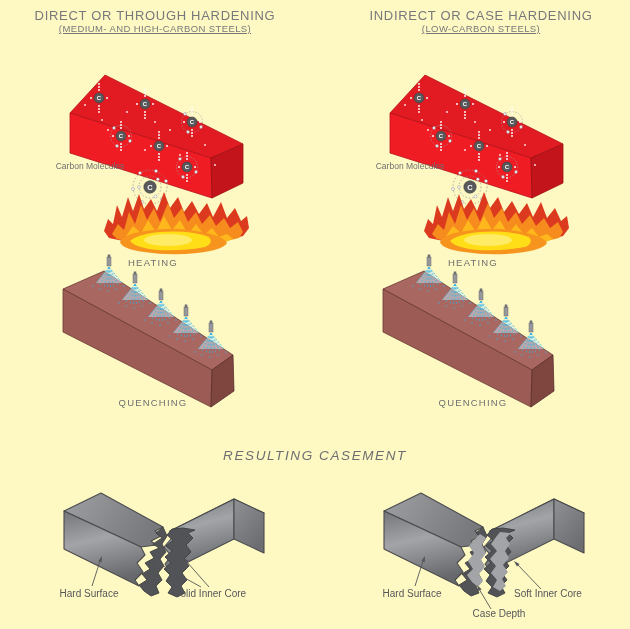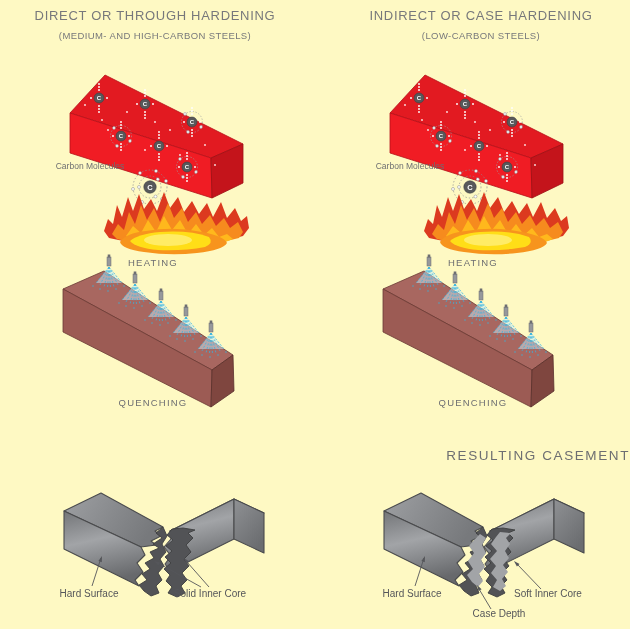--- a/index.html
+++ b/index.html
@@ -3,24 +3,24 @@
 <meta charset="utf-8">
 <style>
   html,body{margin:0;padding:0;}
   body{
     width:630px;height:629px;background:#ffffff;
     font-family:"Liberation Sans",sans-serif;
   }
   .stage{position:relative;width:630px;height:629px;overflow:hidden;background:#fef9c3;}
   .col-head{position:absolute;top:8px;width:310px;text-align:center;}
   .title{font-size:13px;letter-spacing:.7px;color:#77787B;}
-  .subtitle{font-size:9.5px;letter-spacing:.4px;color:#77787B;margin-top:7px;}
+  .subtitle{font-size:9.5px;letter-spacing:.4px;color:#77787B;text-decoration:underline;}
   .section-heading{
-    position:absolute;top:448px;left:0;width:630px;text-align:right;
-    font-size:13.5px;letter-spacing:1.6px;color:#6D6E71;
+    position:absolute;top:448px;left:0;width:630px;text-align:center;
+    font-size:13.5px;letter-spacing:1.6px;color:#6D6E71;font-style:italic;
   }
   .diagram{position:absolute;top:60px;}
   .result{position:absolute;top:485px;}
   .t-small{font-size:8.5px;fill:#6D6E71;text-anchor:middle;}
   .t-caps{font-size:9.5px;fill:#6D6E71;letter-spacing:1.2px;text-anchor:middle;}
   .t-result{font-size:10px;fill:#55565A;text-anchor:middle;}
   .t-c{font-size:6px;fill:#ffffff;text-anchor:middle;font-weight:bold;}
   .t-c2{font-size:7.5px;fill:#ffffff;text-anchor:middle;font-weight:bold;}
   .defs-holder{position:absolute;width:0;height:0;overflow:hidden;}
 </style>

